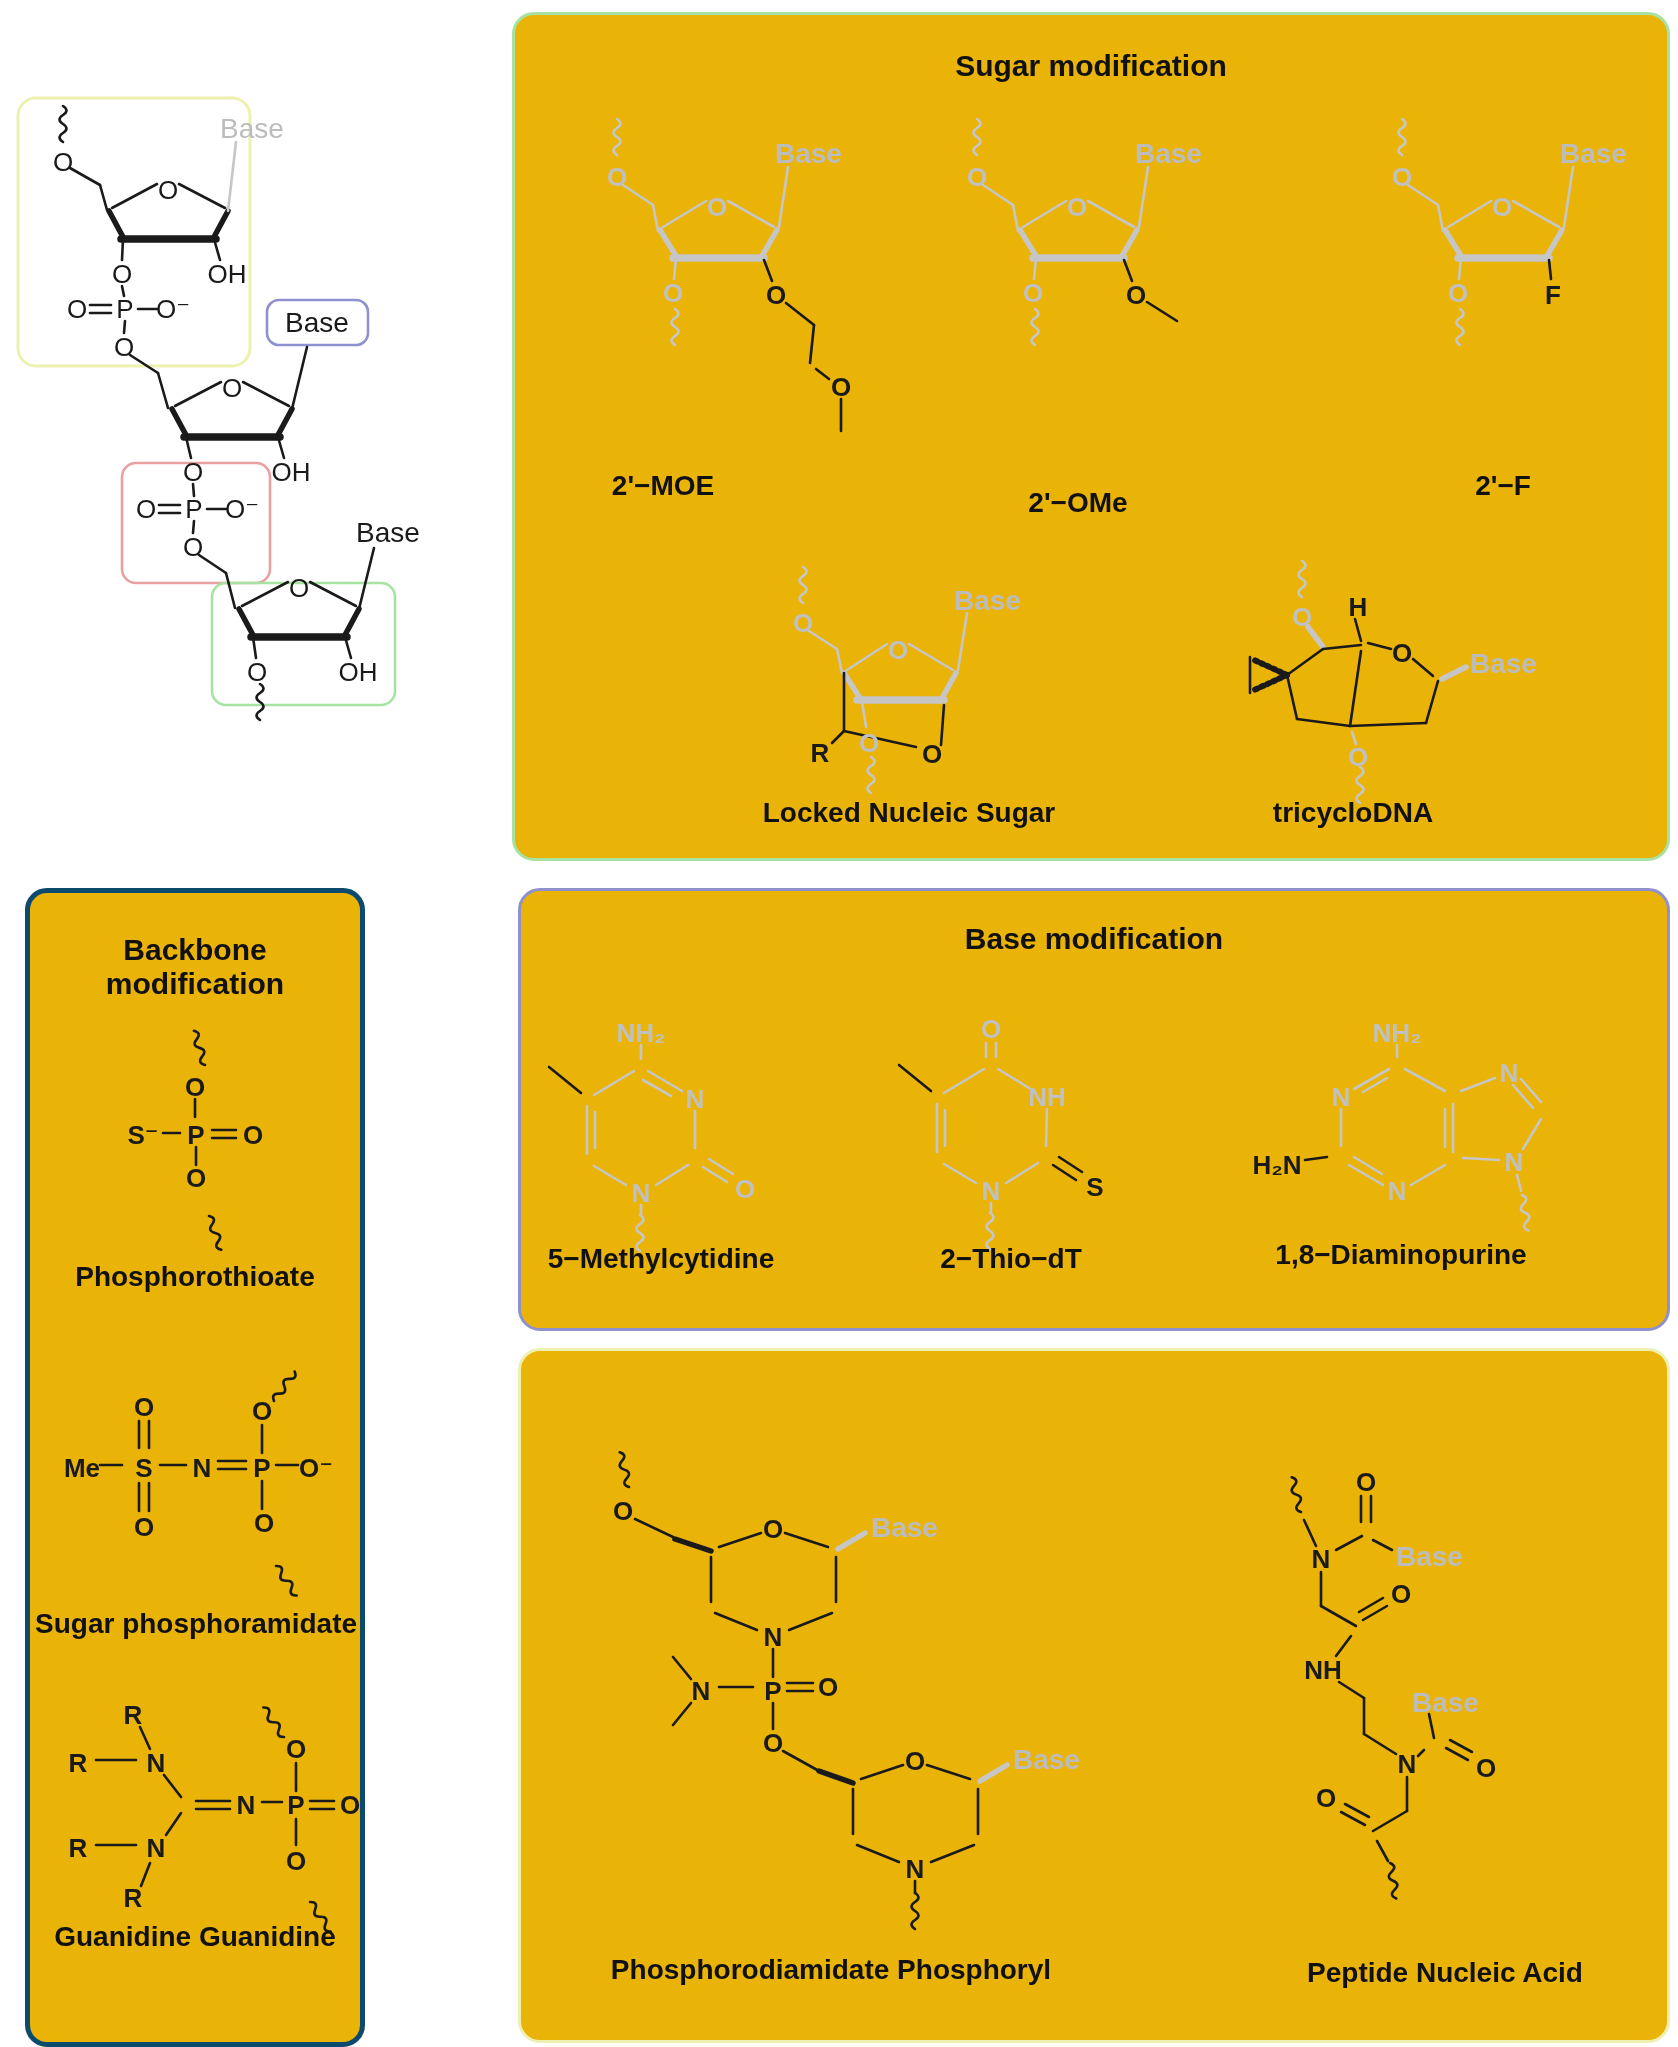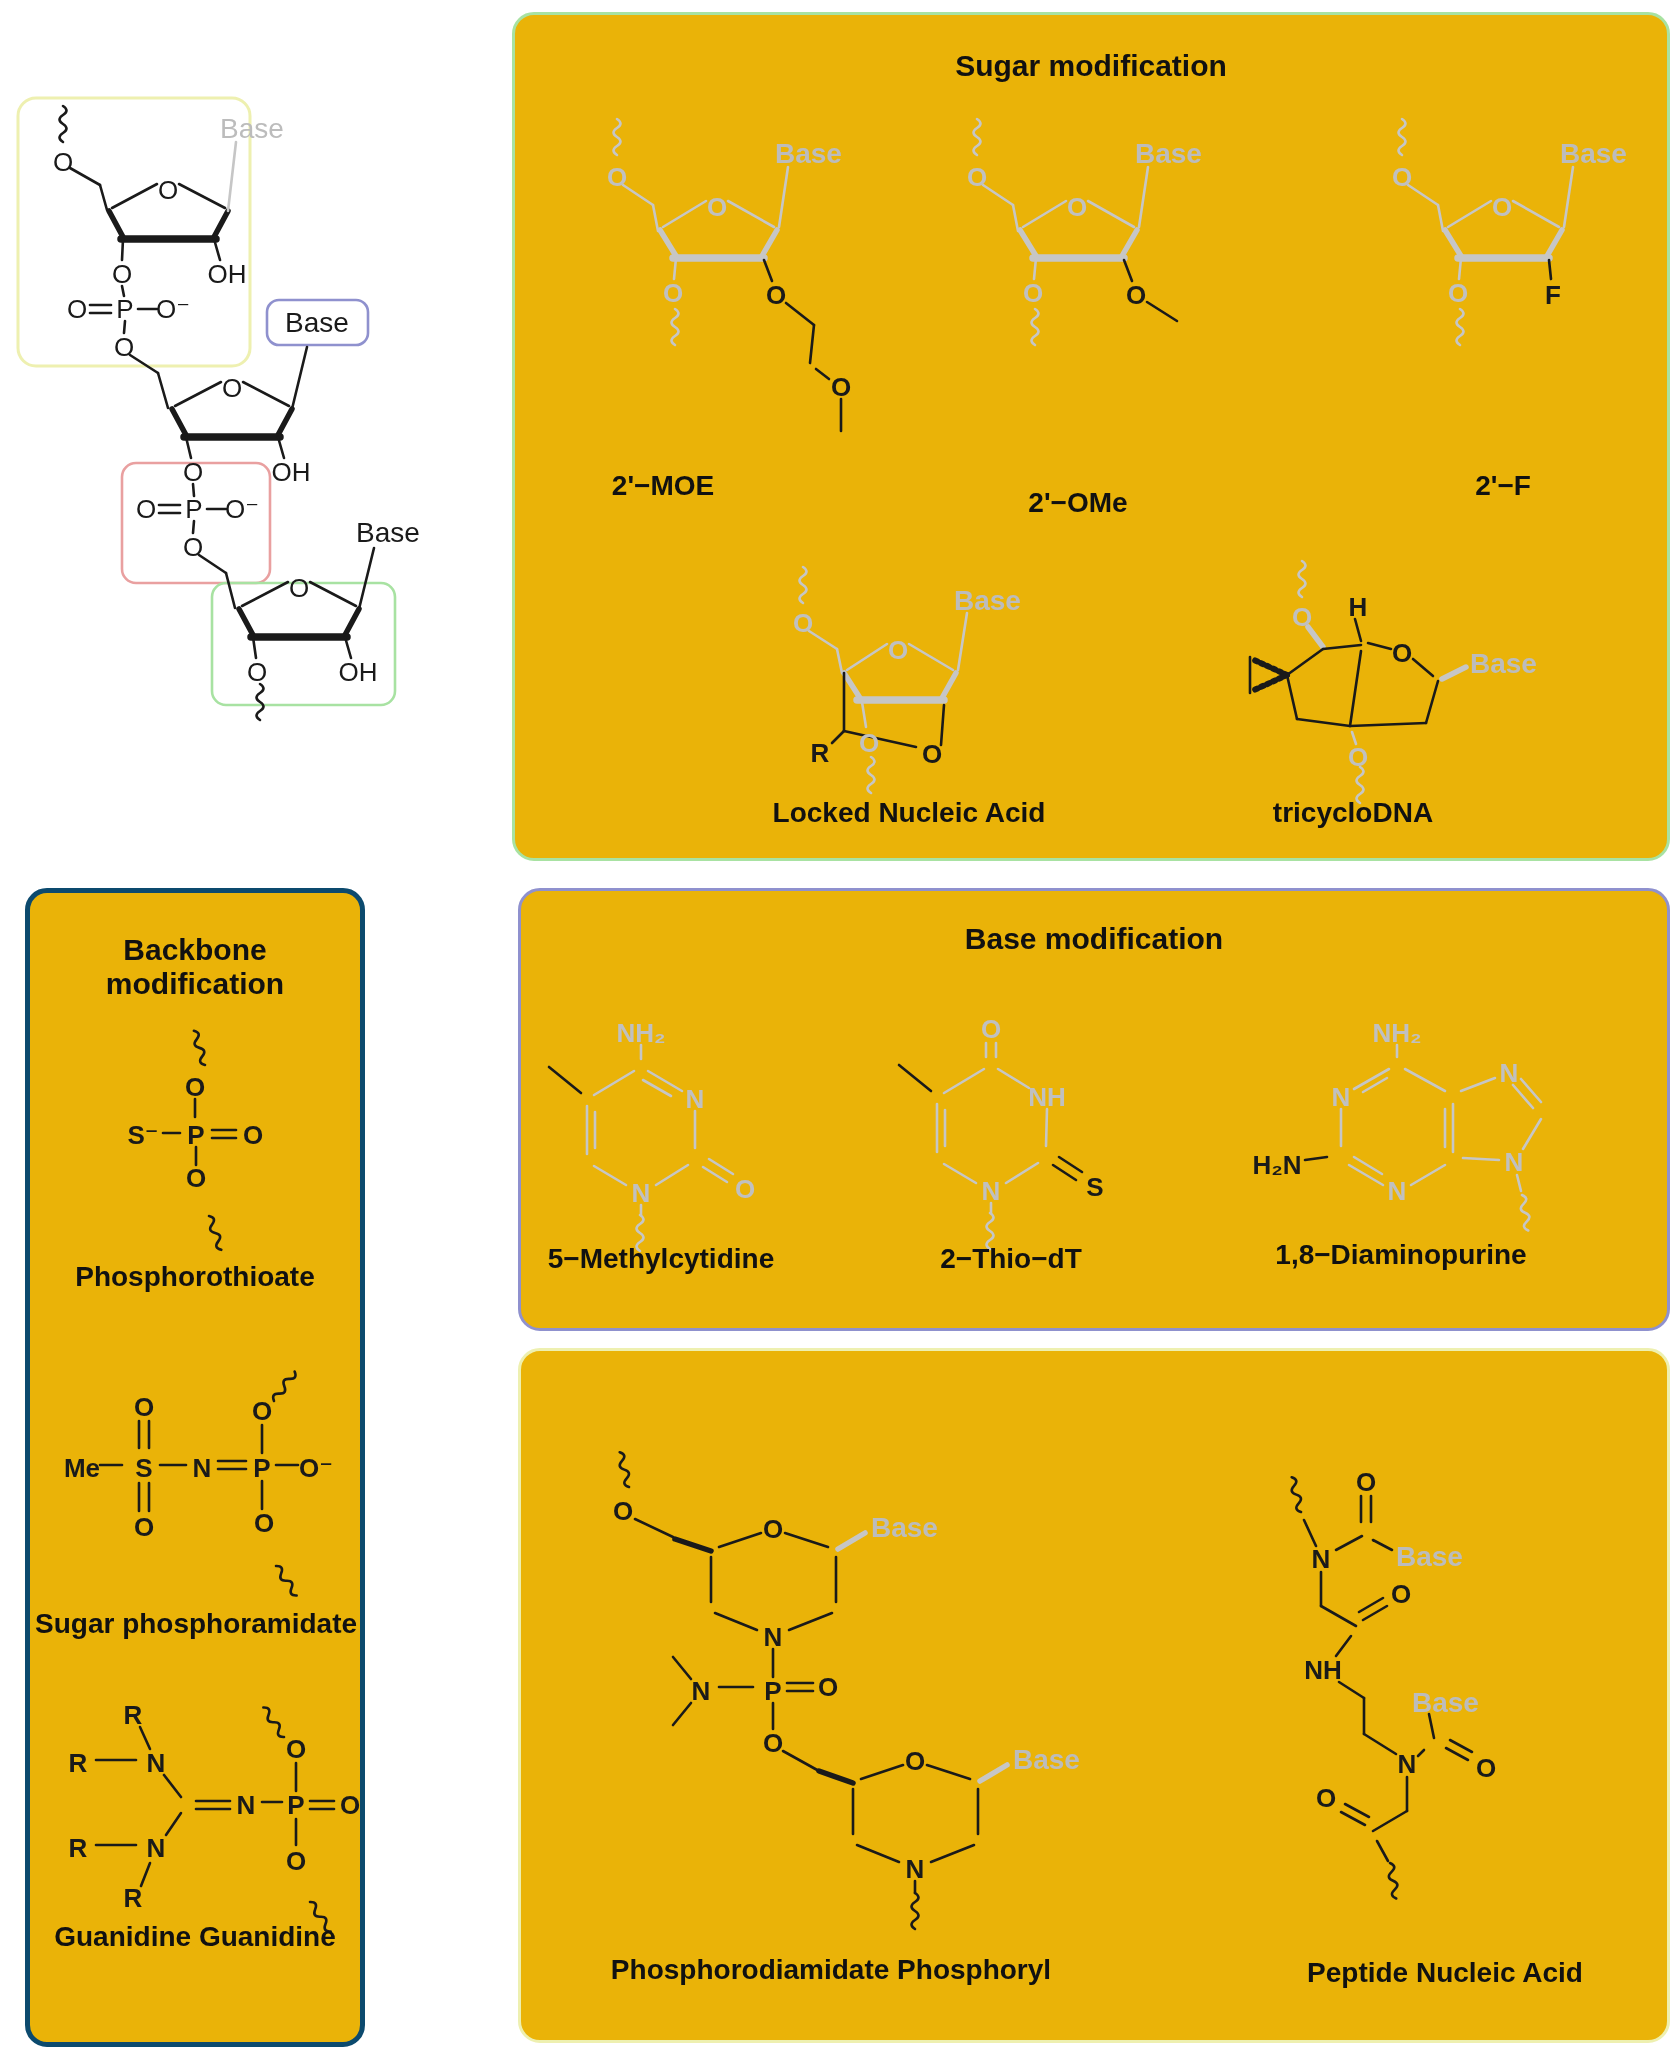--- a/index.html
+++ b/index.html
@@ -204,21 +204,21 @@
       <line class="bk w2" x1="96" y1="176" x2="168" y2="192"></line>
       <line class="bk w2" x1="193" y1="190" x2="196" y2="150"></line>
     </g>
     <text class="ag" x="55" y="68">O</text>
     <text class="ag" x="150" y="95">O</text>
     <text class="bs" x="206" y="45">Base</text>
     <text class="ag" x="121" y="188">O</text>
     <text class="ab" x="72" y="198">R</text>
     <text class="ab" x="184" y="199">O</text>
   </svg>
-  <div class="slabel" style="left:244px;top:782px;width:300px;">Locked Nucleic Acid</div>
+  <div class="slabel" style="left:244px;top:782px;width:300px;">Locked Nucleic Sugar</div>
 
   <svg style="left:665px;top:540px;" width="340" height="255" viewBox="0 0 340 255">
     <g>
       <use href="#sqv" class="gy w2" transform="translate(122,42)"></use>
       <line class="gy w5" x1="128" y1="72" x2="143" y2="92"></line>
       <line class="bk w2" x1="175" y1="64" x2="181" y2="86"></line>
       <line class="bk w2" x1="143" y1="94" x2="181" y2="90"></line>
       <line class="bk w2" x1="143" y1="94" x2="107" y2="120"></line>
       <line class="bk w2" x1="107" y1="120" x2="117" y2="164"></line>
       <line class="bk w2" x1="117" y1="164" x2="170" y2="171"></line>

